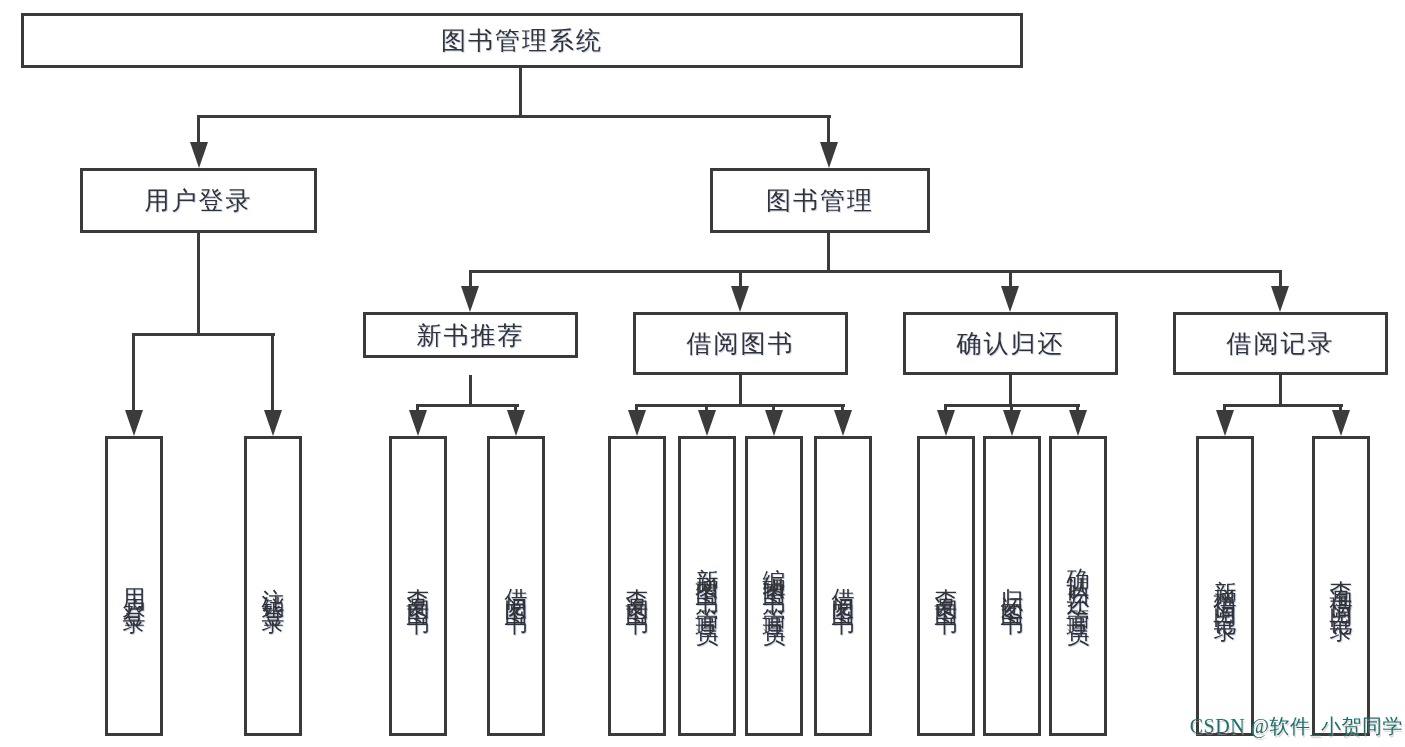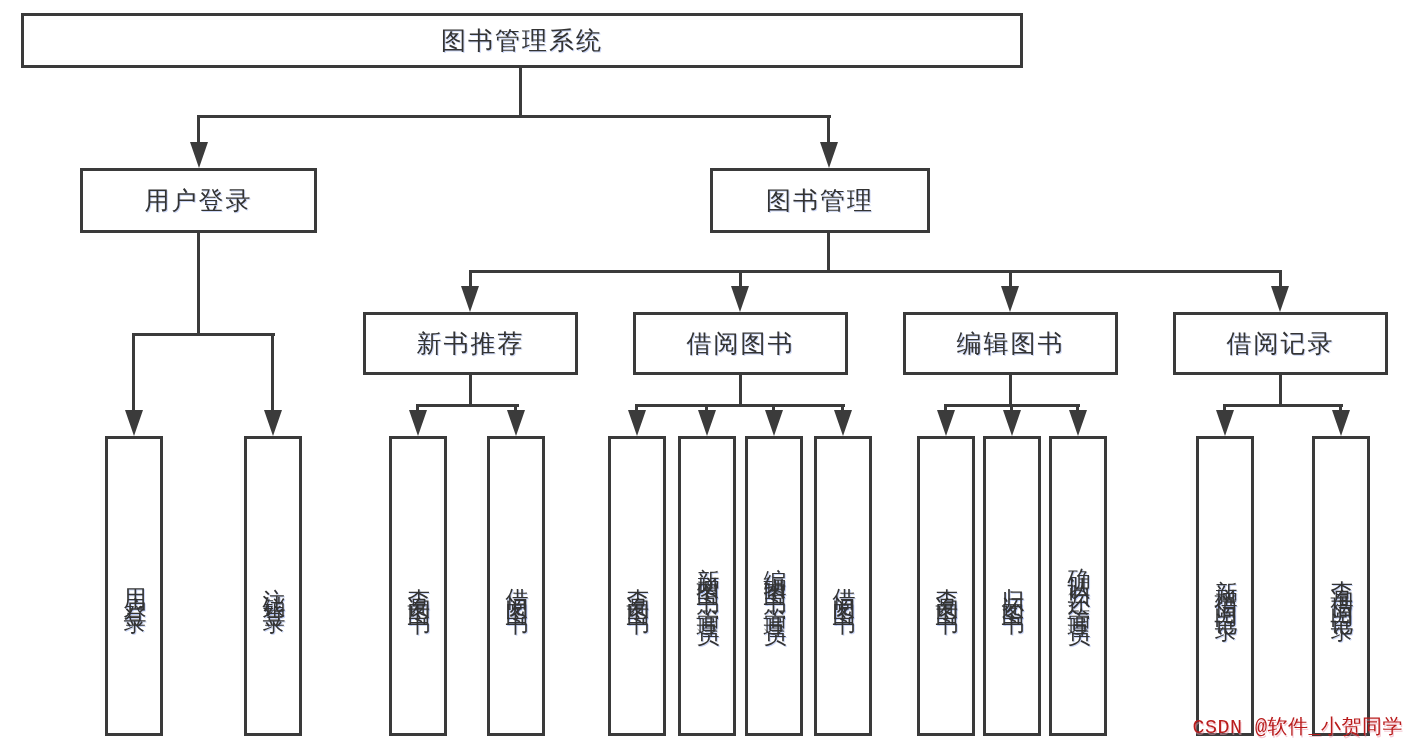--- a/index.html
+++ b/index.html
@@ -1,21 +1,21 @@
 <!DOCTYPE html>
 <html><head>
 <meta charset="utf-8">
 <style>
   html,body{margin:0;padding:0;background:#ffffff;}
   #canvas{
     position:relative;
     width:1405px;height:747px;
     background:#ffffff;
     overflow:hidden;
-    font-family:Liberation Mono, monospace;
+    font-family:Liberation Serif, serif;
   }
   .box{
     position:absolute;
     background:#ffffff;
     border:3px solid #3a3a3a;
     box-sizing:border-box;
     display:flex;
     align-items:center;
     justify-content:center;
     z-index:2;
@@ -48,49 +48,49 @@
     border-right:9px solid transparent;
     border-top:26px solid #3b3b3b;
     z-index:1;
   }
   #watermark{
     position:absolute;
     right:2px;
     top:713px;
     font-size:20px;
     letter-spacing:0.5px;
-    color:#b91c1c;
+    color:#0f766e;
     text-shadow:1px 2px 0 rgba(236,152,172,0.5);
     z-index:5;
   }
 </style>
 </head>
 <body>
 
 <div id="canvas">
 
   <div class="box h" style="left:21px;top:13px;width:1002px;height:55px">
     <span>图书管理系统</span>
   </div>
 
   <div class="box h" style="left:80px;top:168px;width:237px;height:65px">
     <span>用户登录</span>
   </div>
   <div class="box h" style="left:710px;top:168px;width:220px;height:65px">
     <span>图书管理</span>
   </div>
 
-  <div class="box h" style="left:363px;top:312px;width:215px;height:63px">
+  <div class="box h" style="left:363px;top:312px;width:215px;height:46px">
     <span>新书推荐</span>
   </div>
   <div class="box h" style="left:633px;top:312px;width:215px;height:63px">
     <span>借阅图书</span>
   </div>
   <div class="box h" style="left:903px;top:312px;width:215px;height:63px">
-    <span>编辑图书</span>
+    <span>确认归还</span>
   </div>
   <div class="box h" style="left:1173px;top:312px;width:215px;height:63px">
     <span>借阅记录</span>
   </div>
 
   <div class="box v" style="left:105px;top:436px;width:58px;height:300px">
     <span>用户登录</span>
   </div>
   <div class="box v" style="left:244px;top:436px;width:58px;height:300px">
     <span>注销登录</span>

